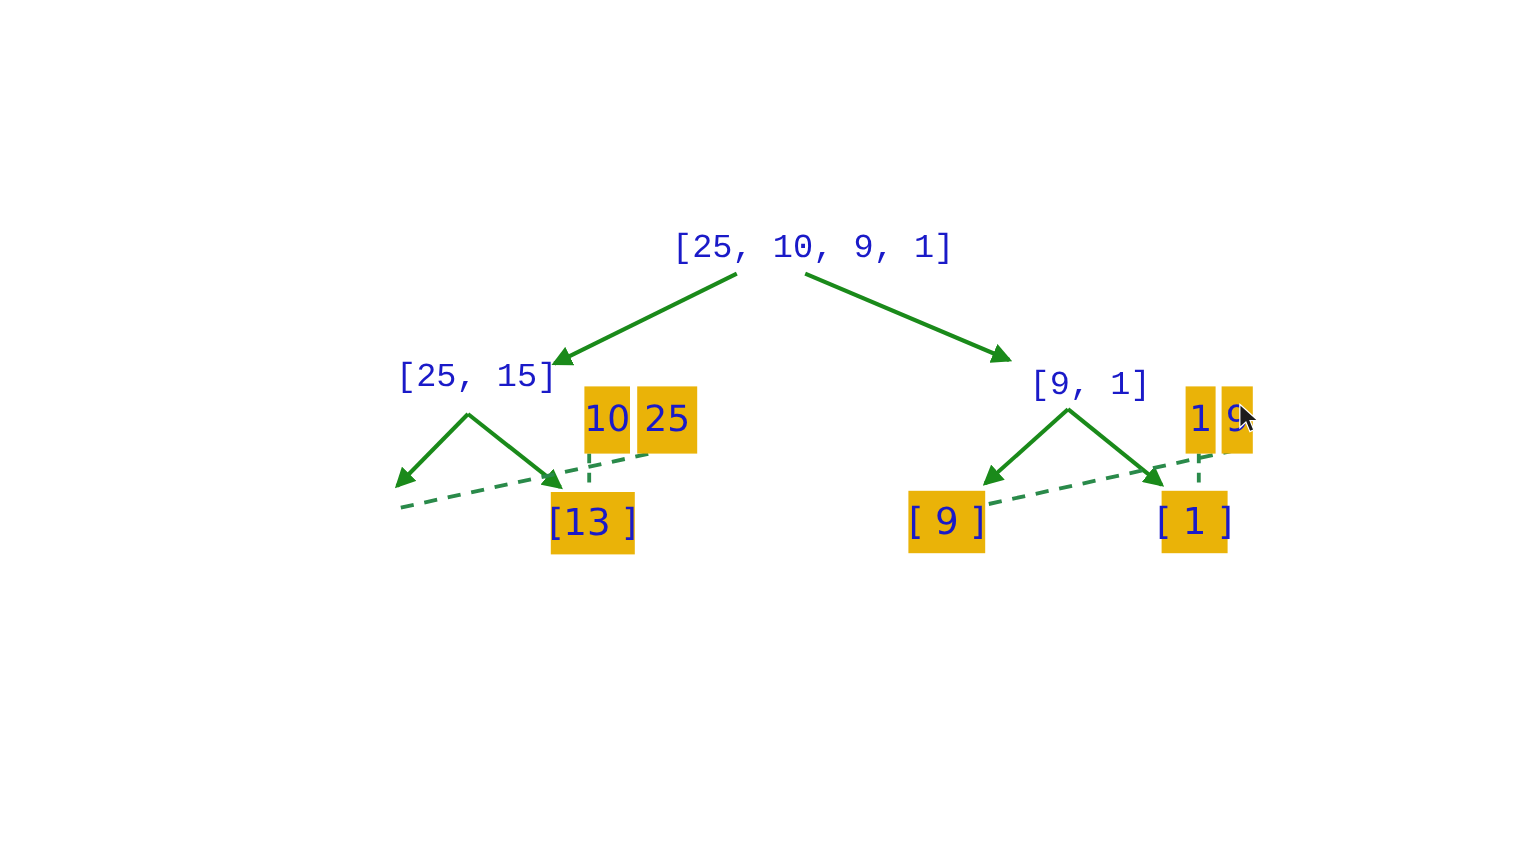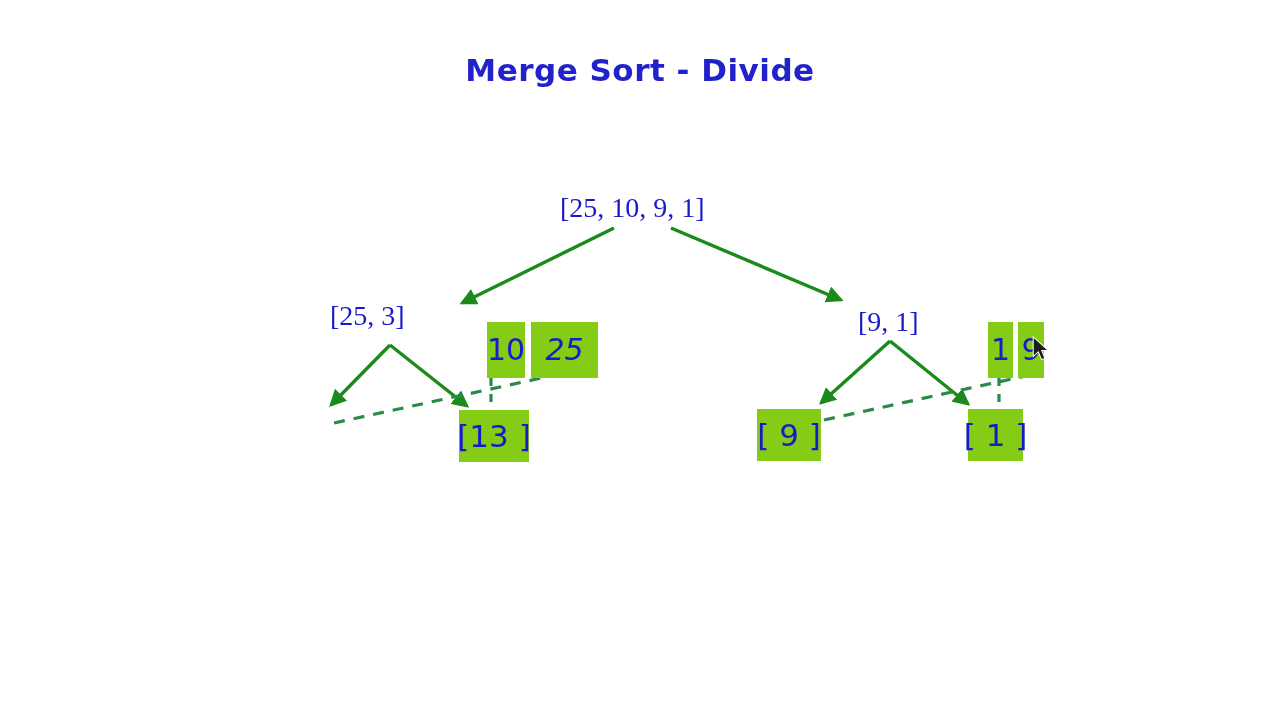--- a/index.html
+++ b/index.html
@@ -30,34 +30,34 @@
     text-align: center;
     font-family: "DejaVu Sans", "Liberation Sans", sans-serif;
     font-size: 31px;
     font-weight: 600;
     letter-spacing: 0.5px;
     color: #2222cc;
     white-space: pre;
   }
   .node-label {
     position: absolute;
-    font-family: Liberation Serif, serif;
+    font-family: Liberation Mono, monospace;
     color: #1a1ac8;
     white-space: pre;
     line-height: 1;
   }
   .root-label {
     font-size: 28px;
   }
   .mid-label {
     font-size: 28px;
   }
   .cell {
     position: absolute;
-    background: #84cc16;
+    background: #eab308;
     color: #1a1ac8;
     font-family: "DejaVu Sans", "Liberation Sans", sans-serif;
     font-size: 30px;
     display: flex;
     align-items: center;
     justify-content: center;
     white-space: pre;
     line-height: 1;
     box-sizing: border-box;
   }
@@ -93,30 +93,29 @@
     <line x1="890" y1="341" x2="821" y2="403" stroke="#1a8a1a" stroke-width="3.4" marker-end="url(#arrowhead)"></line>
     <line x1="890" y1="341" x2="968" y2="404" stroke="#1a8a1a" stroke-width="3.4" marker-end="url(#arrowhead)"></line>
 
     <line x1="334" y1="423" x2="546" y2="377" stroke="#2a8a4a" stroke-width="3.2" stroke-dasharray="11 9"></line>
     <line x1="491" y1="378" x2="491" y2="415" stroke="#2a8a4a" stroke-width="3.2" stroke-dasharray="8 8"></line>
 
     <line x1="824" y1="420" x2="1030" y2="375" stroke="#2a8a4a" stroke-width="3.2" stroke-dasharray="11 9"></line>
     <line x1="999" y1="378" x2="999" y2="414" stroke="#2a8a4a" stroke-width="3.2" stroke-dasharray="8 8"></line>
   </svg>
 
-  <div class="title">Merge Sort - Divide</div>
 
   <div class="node-label root-label" style="left:560px; top:194px;">[25, 10, 9, 1]</div>
 
-  <div class="node-label mid-label" style="left:330px; top:302px;">[25, 3]</div>
+  <div class="node-label mid-label" style="left:330px; top:302px;">[25, 15]</div>
 
   <div class="node-label mid-label" style="left:837px; top:308px;margin-left:21px;">[9, 1]</div>
 
   <div class="cell" style="left:487px; top:322px; width:38px; height:56px;">10</div>
-  <div class="cell" style="left:531px; top:322px; width:67px; height:56px;font-style:italic;">25</div>
+  <div class="cell" style="left:531px; top:322px; width:50px; height:56px;">25</div>
 
   <div class="cell" style="left:988px; top:322px; width:25px; height:56px;">1</div>
   <div class="cell" style="left:1018px; top:322px; width:26px; height:56px;">9</div>
 
   <div class="cell leaf" style="left:459px; top:410px; width:70px; height:52px;">[13 ]</div>
   <div class="cell leaf" style="left:757px; top:409px; width:64px; height:52px;">[ 9 ]</div>
   <div class="cell leaf" style="left:968px; top:409px; width:55px; height:52px;">[ 1 ]</div>
 
   <svg class="cursor" id="cursor-icon" viewBox="0 0 12 18" xmlns="http://www.w3.org/2000/svg" style="left: 1032px; top: 336px;">
     <path d="M0.6,0.6 L0.6,14.2 L4.1,10.9 L6.4,16.4 L8.7,15.4 L6.5,10.1 L11.0,10.0 Z" fill="#1c1c1c" stroke="#ffffff" stroke-width="0.7"></path>

